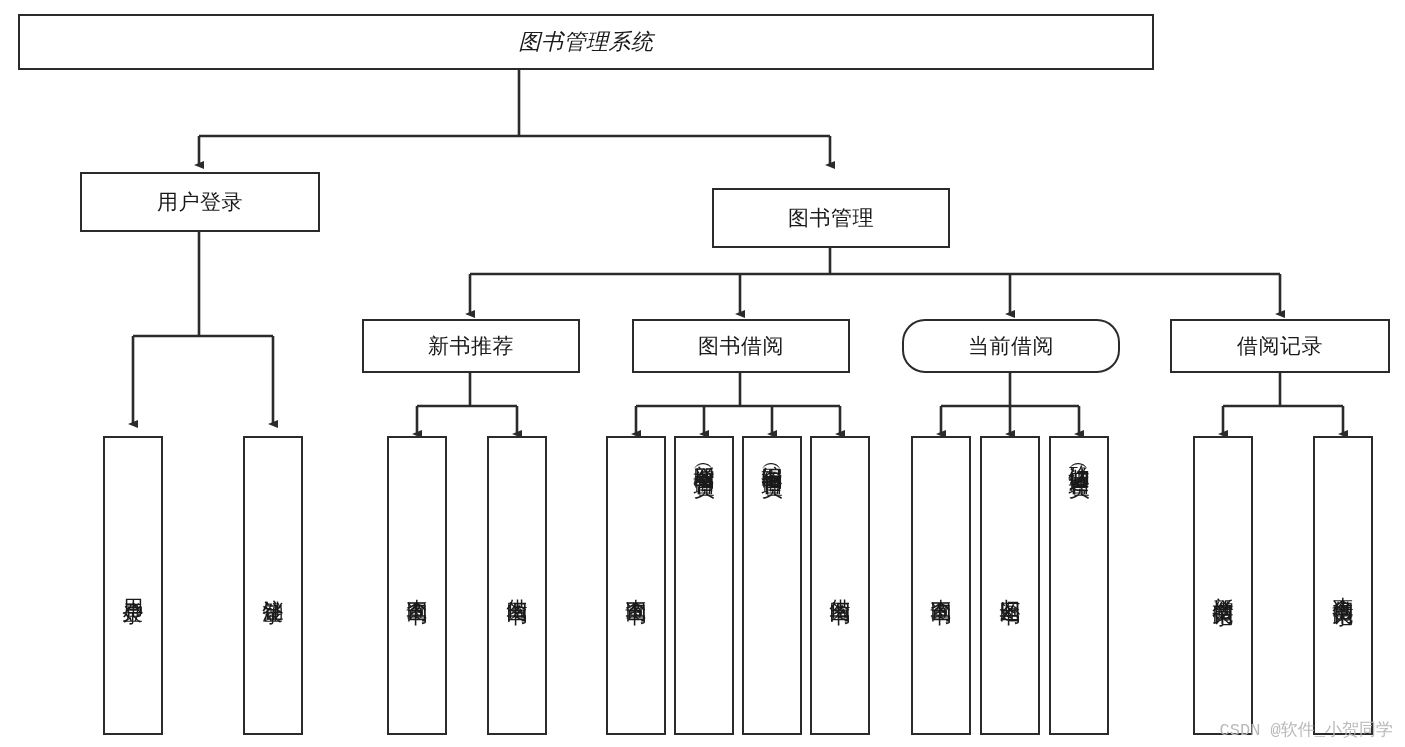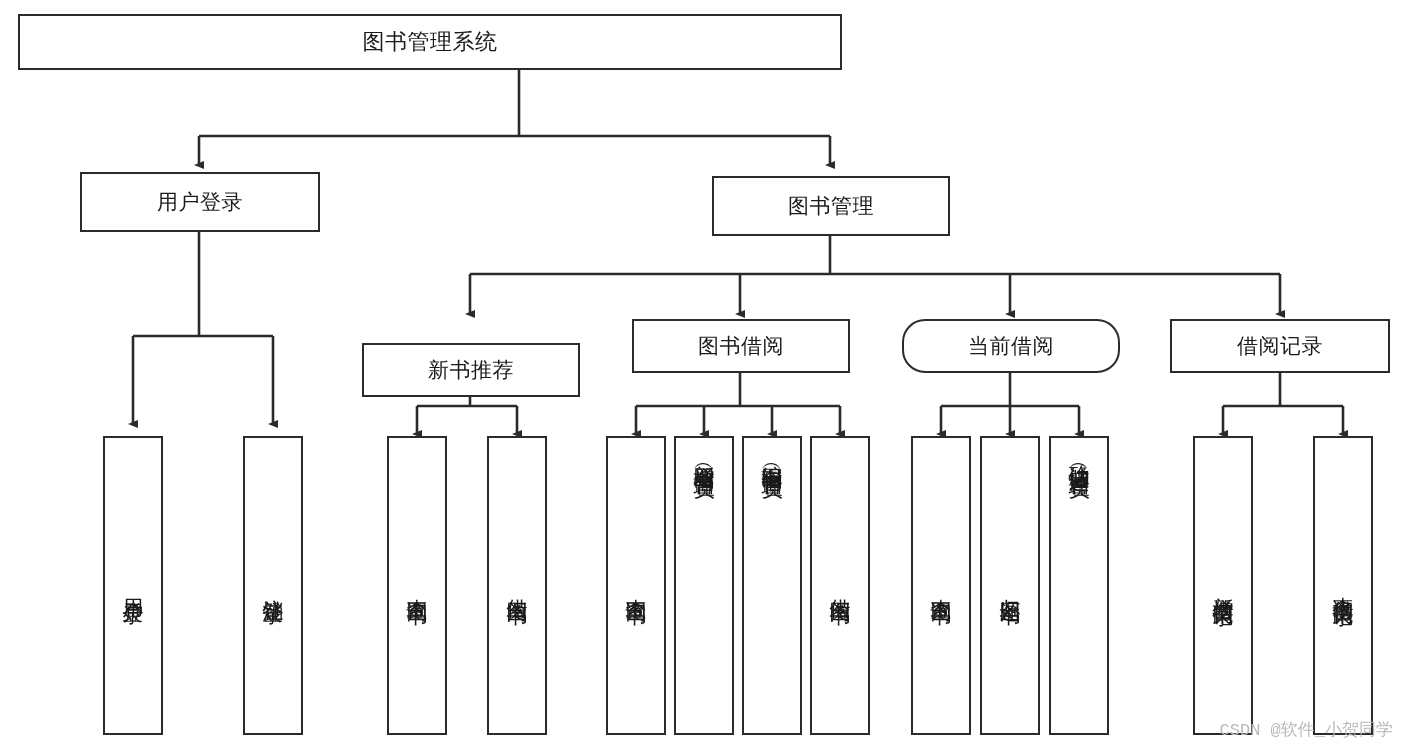--- a/index.html
+++ b/index.html
@@ -136,33 +136,33 @@
     </g>
 
     <g stroke="#2b2b2b" stroke-width="2.6" fill="none">
       <path d="M1280,373 L1280,406"></path>
       <path d="M1223,406 L1343,406"></path>
       <path d="M1223,406 L1223,434" marker-end="url(#arrow)"></path>
       <path d="M1343,406 L1343,434" marker-end="url(#arrow)"></path>
     </g>
   </svg>
 
-  <div class="node root horiz" style="left:18px; top:14px; width:824px; height:56px;">
+  <div class="node root horiz" style="left:18px; top:14px; width:1136px; height:56px;font-style:italic;">
     <span class="node-label">图书管理系统</span>
   </div>
 
   <div class="node horiz" style="left:80px; top:172px; width:240px; height:60px;">
     <span class="node-label">用户登录</span>
   </div>
 
-  <div class="node horiz" style="left:712px; top:176px; width:238px; height:60px;align-items:center;">
+  <div class="node horiz" style="left:712px; top:188px; width:238px; height:60px;align-items:center;">
     <span class="node-label">图书管理</span>
   </div>
 
-  <div class="node horiz" style="left:362px; top:319px; width:218px; height:54px;margin-top:24px;">
+  <div class="node horiz" style="left:362px; top:319px; width:218px; height:54px;">
     <span class="node-label">新书推荐</span>
   </div>
 
   <div class="node horiz" style="left:632px; top:319px; width:218px; height:54px;">
     <span class="node-label">图书借阅</span>
   </div>
 
   <div class="node horiz" style="left:902px; top:319px; width:218px; height:54px;border-radius:23px;">
     <span class="node-label">当前借阅</span>
   </div>

